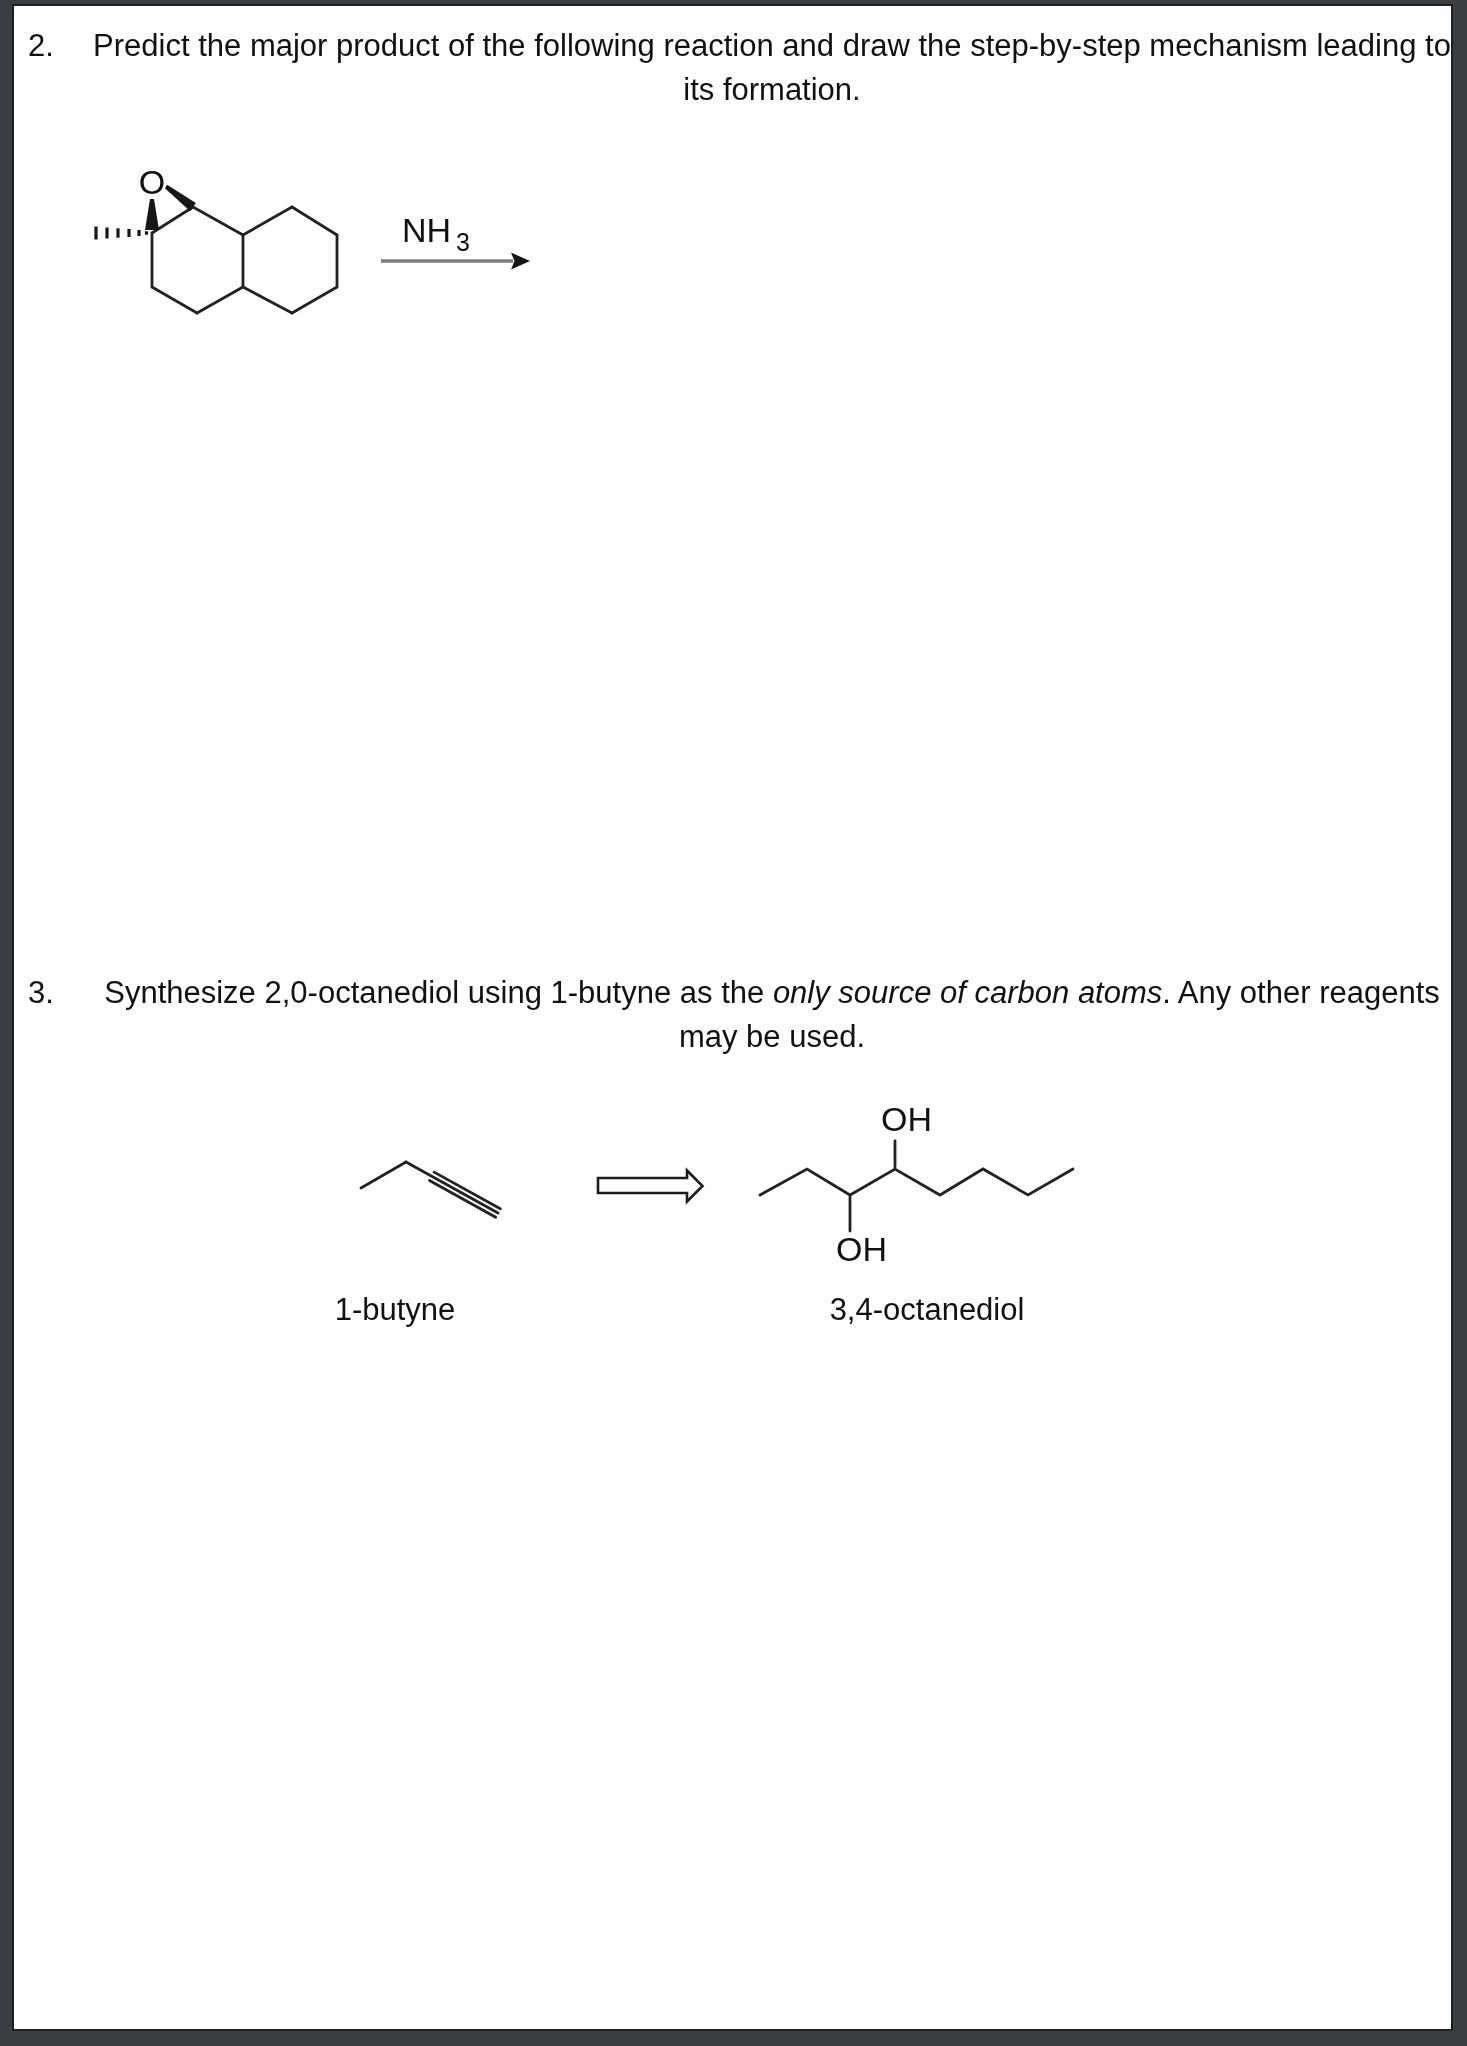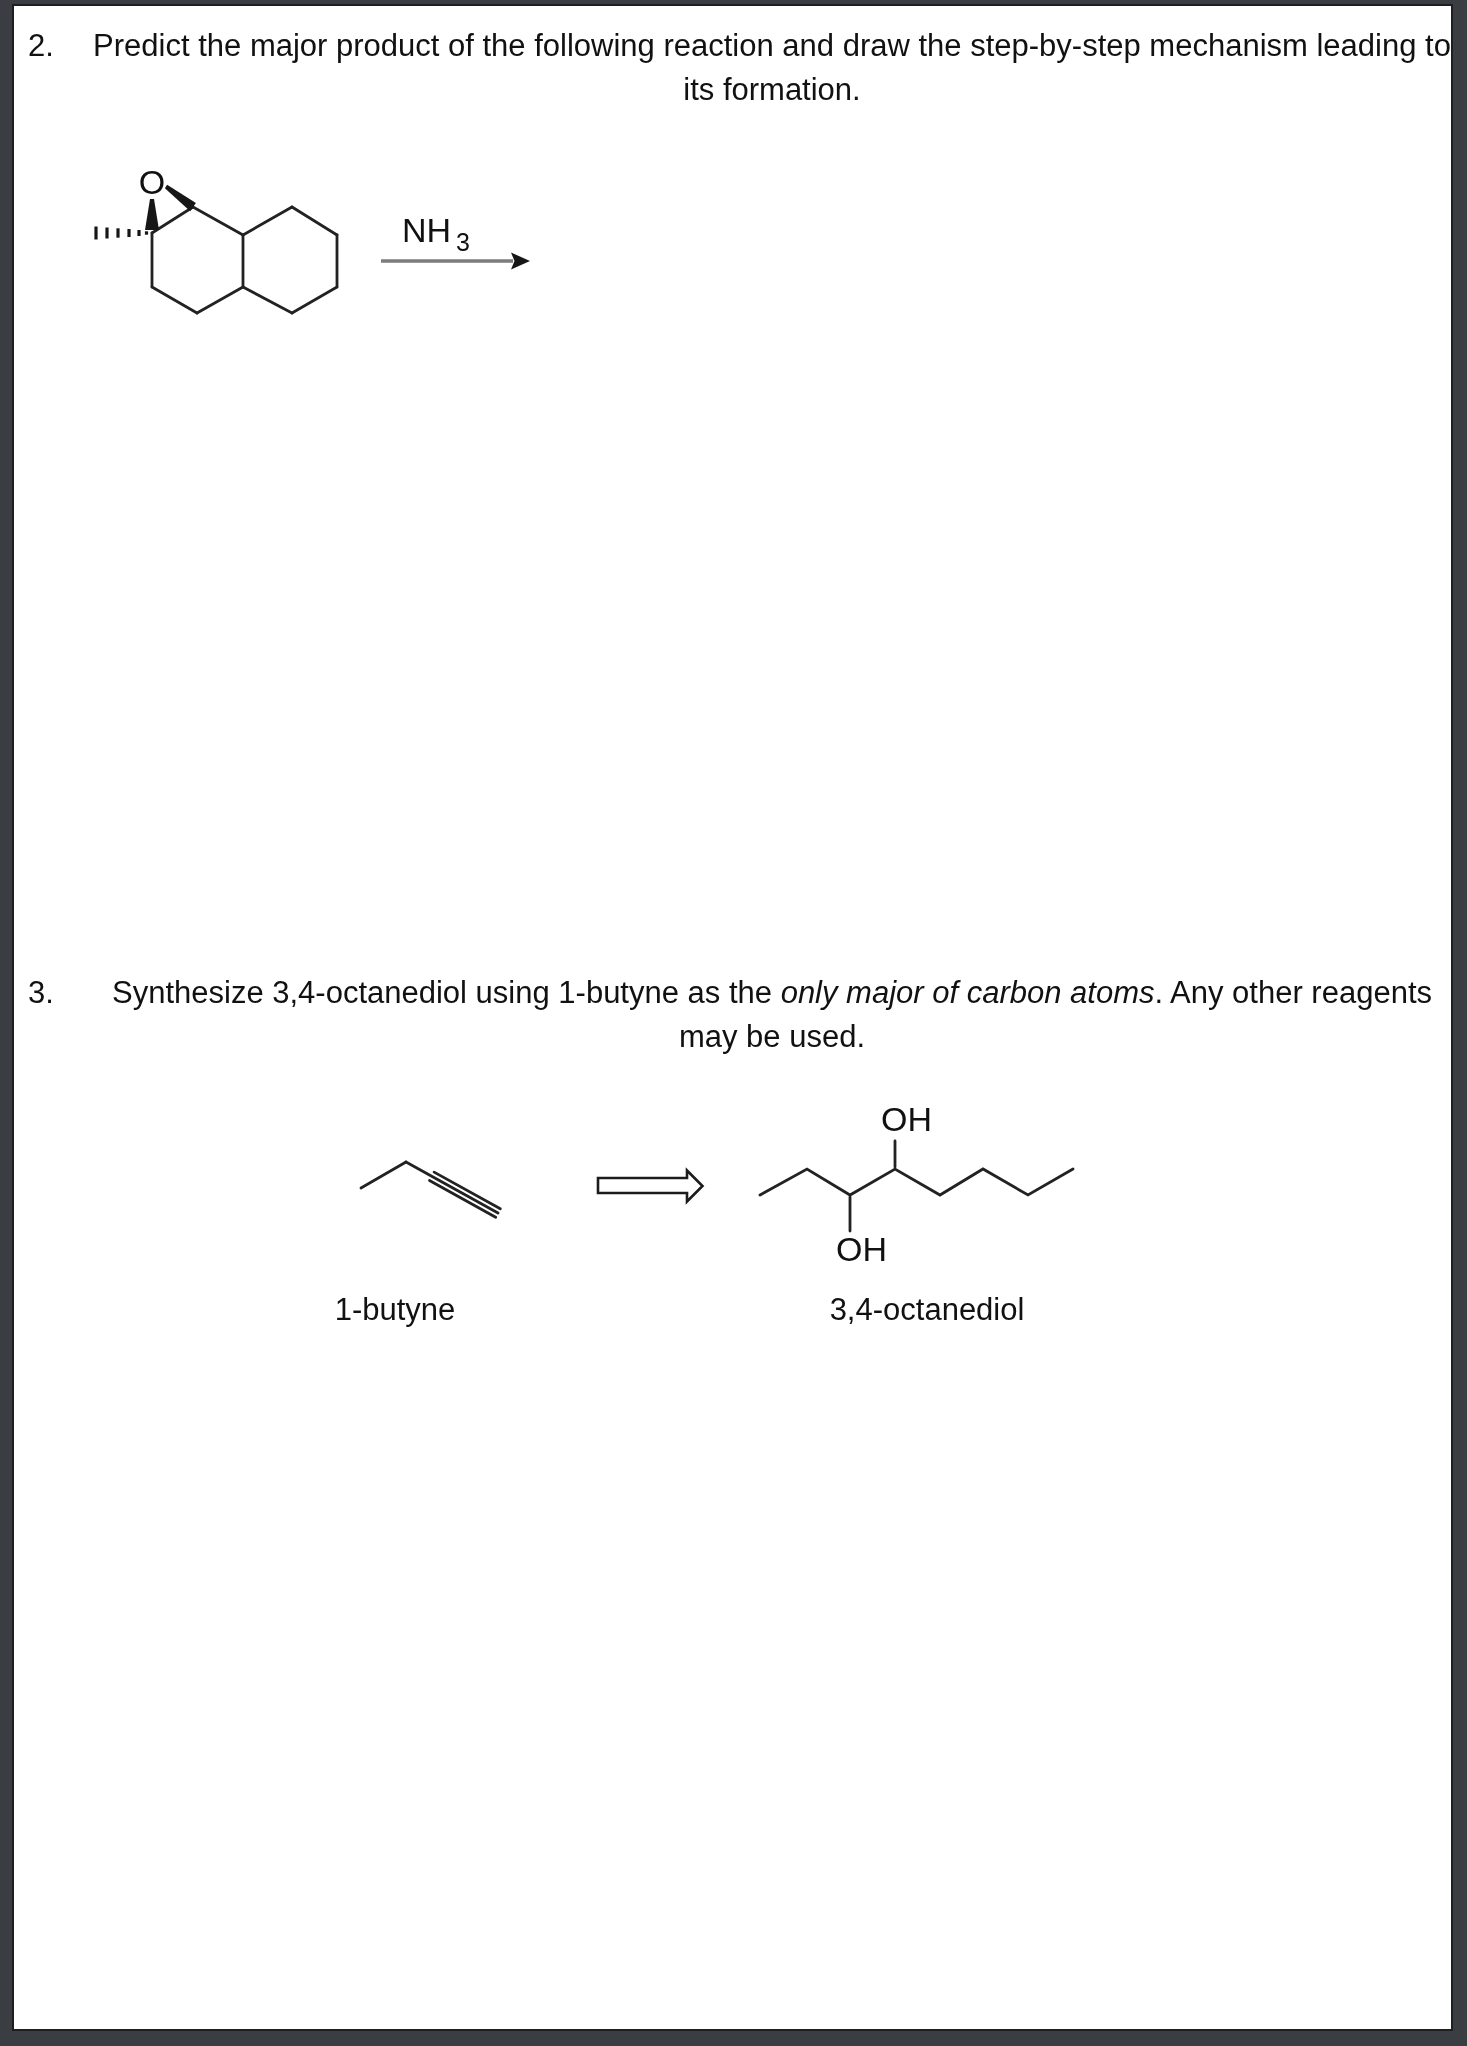--- a/index.html
+++ b/index.html
@@ -91,21 +91,21 @@
     <g>
       <line class="rxn-shaft" x1="381" y1="261" x2="513" y2="261"></line>
       <polygon class="rxn-head" points="511,252.5 530,261 511,269.5 514.5,261"></polygon>
     </g>
     <text class="atom" x="402" y="242">NH</text>
     <text class="atom-sub" x="456" y="251">3</text>
   </svg>
 
   <div class="question q3">
     <div class="qnum">3.</div>
-    <div class="qtext"><span>Synthesize 3,4-octanediol using 1-butyne as the </span><span class="it">only major of carbon atoms</span><span>. Any other reagents may be used.</span></div>
+    <div class="qtext"><span>Synthesize 2,0-octanediol using 1-butyne as the </span><span class="it">only source of carbon atoms</span><span>. Any other reagents may be used.</span></div>
   </div>
 
   <svg style="left:340px;top:1090px;" width="760" height="245" viewBox="340 1090 760 245">
 
     <g>
       <line class="bond" x1="361" y1="1188" x2="406" y2="1162"></line>
       <line class="bond" x1="406" y1="1162" x2="498" y2="1213"></line>
       <line class="bond" x1="434.1" y1="1172.1" x2="500.3" y2="1208.8"></line>
       <line class="bond" x1="429.5" y1="1180.5" x2="495.7" y2="1217.2"></line>
     </g>

